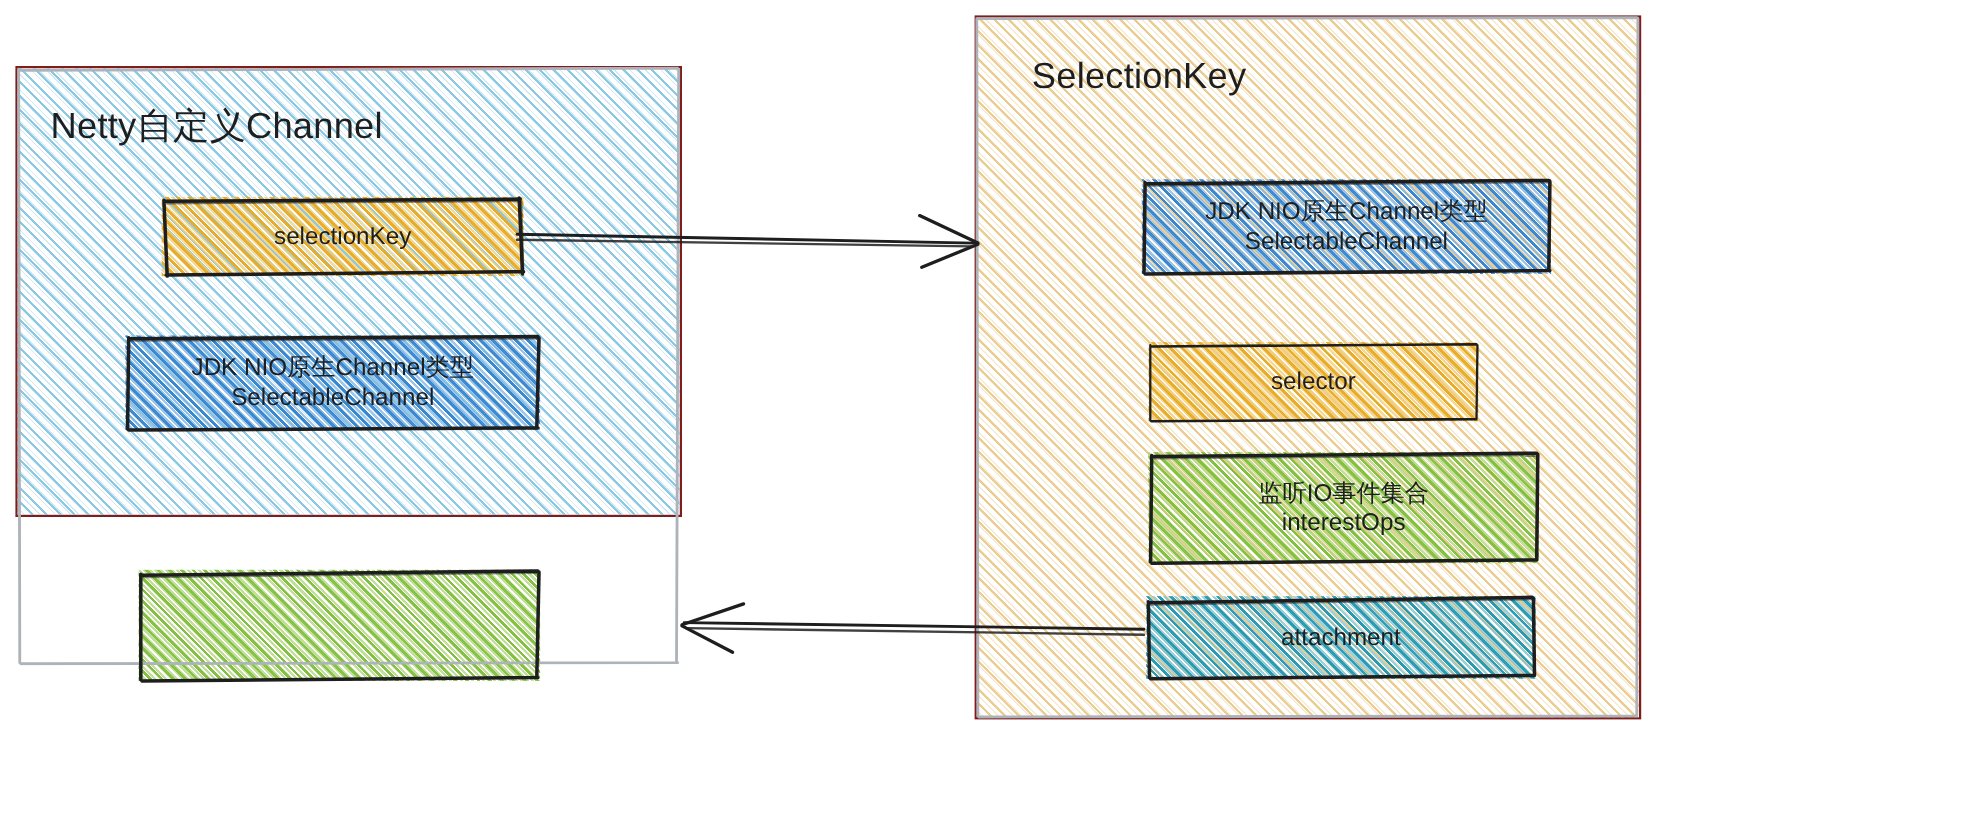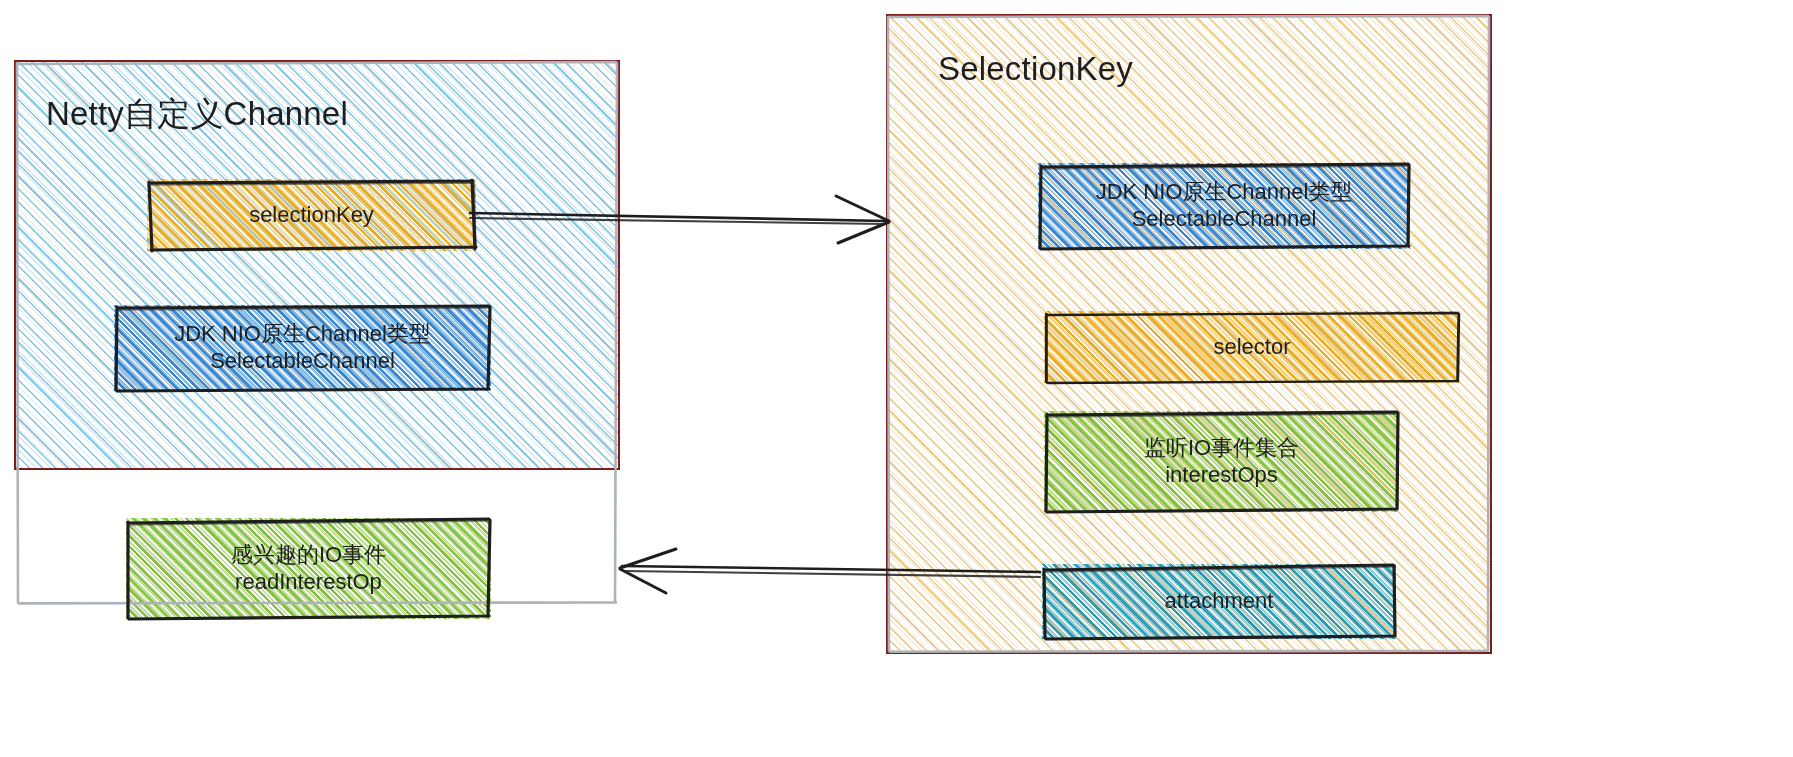--- a/index.html
+++ b/index.html
@@ -204,22 +204,20 @@
     </div>
 
     <div class="node" style="left:110px; top:456px; width:365px; height:101px;">
       <div class="hatch hatch-green"></div>
       <div class="node-frame">
         <svg viewBox="0 0 365 101" preserveAspectRatio="none">
           <path d="M3,5 L363,1 M364,2 L362,98 M363,98 L3,101 M2,100 L2,4" fill="none" stroke="#1e1e1e" stroke-width="3.2" stroke-linecap="round"></path>
           <path d="M4,7 L364,3" fill="none" stroke="#1e1e1e" stroke-width="1.5" opacity="0.5"></path>
         </svg>
       </div>
-      <span class="node-label">感兴趣的IO事件
-readInterestOp</span>
     </div>
   </div>
 
   <div class="panel" id="panel-selectionkey" style="left:886px; top:14px; width:606px; height:640px; background:#ffffff;">
     <div class="hatch hatch-cream"></div>
     <div class="panel-frame">
       <svg viewBox="0 0 610 644" preserveAspectRatio="none">
         <path d="M3,3 L606,2 M607,3 L606,641 M606,641 L4,642 M3,641 L2,3" fill="none" stroke="#adb3b8" stroke-width="2.6" stroke-linecap="round"></path>
       </svg>
     </div>
@@ -231,21 +229,21 @@
       <div class="node-frame">
         <svg viewBox="0 0 372 86" preserveAspectRatio="none">
           <path d="M4,4 L370,1 M371,2 L370,83 M371,83 L3,86 M2,85 L3,3" fill="none" stroke="#1e1e1e" stroke-width="3.2" stroke-linecap="round"></path>
           <path d="M5,6 L371,3" fill="none" stroke="#1e1e1e" stroke-width="1.5" opacity="0.5"></path>
         </svg>
       </div>
       <span class="node-label">JDK NIO原生Channel类型
 SelectableChannel</span>
     </div>
 
-    <div class="node" style="left:156px; top:295px; width:416px; height:72px;">
+    <div class="node" style="left:156px; top:295px; width:300px; height:72px;">
       <div class="hatch hatch-yellow"></div>
       <div class="node-frame">
         <svg viewBox="0 0 349 72" preserveAspectRatio="none">
           <path d="M3,4 L347,2 M348,3 L347,70 M347,70 L3,72 M2,71 L2,3" fill="none" stroke="#1e1e1e" stroke-width="2.4" stroke-linecap="round"></path>
         </svg>
       </div>
       <span class="node-label">selector</span>
     </div>
 
     <div class="node" style="left:156px; top:395px; width:355px; height:101px;">
@@ -253,21 +251,21 @@
       <div class="node-frame">
         <svg viewBox="0 0 355 101" preserveAspectRatio="none">
           <path d="M4,4 L353,1 M354,2 L353,98 M353,98 L3,101 M2,100 L3,3" fill="none" stroke="#1e1e1e" stroke-width="3.2" stroke-linecap="round"></path>
           <path d="M5,6 L354,3" fill="none" stroke="#1e1e1e" stroke-width="1.5" opacity="0.5"></path>
         </svg>
       </div>
       <span class="node-label">监听IO事件集合
 interestOps</span>
     </div>
 
-    <div class="node" style="left:154px; top:548px; width:354px; height:75px;">
+    <div class="node" style="left:154px; top:526px; width:354px; height:75px;">
       <div class="hatch hatch-teal"></div>
       <div class="node-frame">
         <svg viewBox="0 0 354 75" preserveAspectRatio="none">
           <path d="M3,6 L351,1 M352,2 L353,72 M353,72 L4,75 M3,74 L2,5" fill="none" stroke="#1e1e1e" stroke-width="3.2" stroke-linecap="round"></path>
           <path d="M4,8 L352,3" fill="none" stroke="#1e1e1e" stroke-width="1.5" opacity="0.5"></path>
         </svg>
       </div>
       <span class="node-label">attachment</span>
     </div>
   </div>

